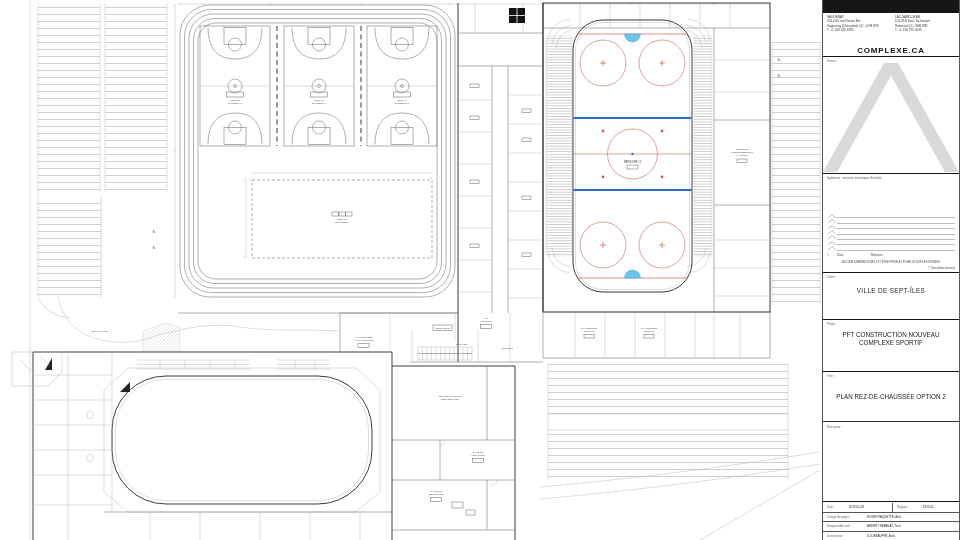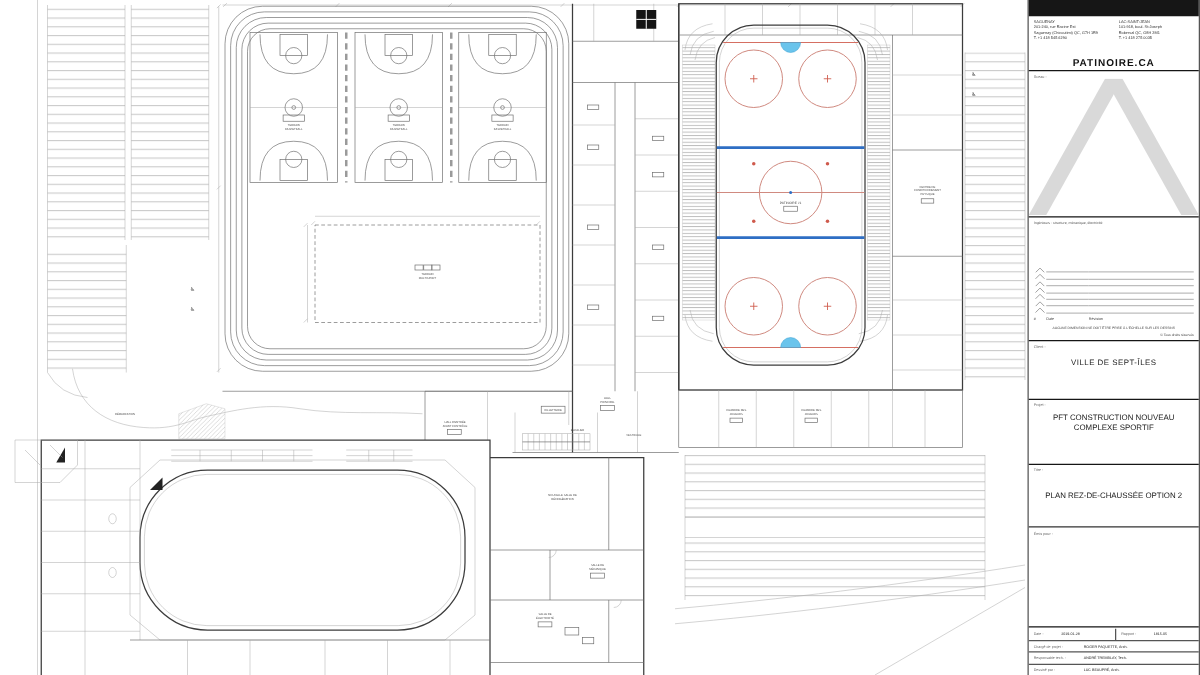--- a/index.html
+++ b/index.html
@@ -325,21 +325,21 @@
       <div>T. +1 418 545 6290</div>
     </div>
     <div>
       <div>LAC-SAINT-JEAN</div>
       <div>101-918, boul. St-Joseph</div>
       <div>Roberval QC, G8H 2M1</div>
       <div>T. +1 418 275 0035</div>
     </div>
   </div>
 
-  <div class="abs brand">PATINOIRE.CA</div>
+  <div class="abs brand">COMPLEXE.CA</div>
 
   <div class="abs seal slabel">Sceau :</div>
   <svg class="abs logo" width="136" height="109" viewBox="0 0 136 109">
     <polygon points="0,109 61,0 75,0 14,109" fill="#d9d9d9"></polygon>
     <polygon points="61,0 75,0 136,109 122,109" fill="#d9d9d9"></polygon>
   </svg>
   <div class="abs rule r1"></div>
   <div class="abs consult">Ingénieurs : structure, mécanique, électricité</div>
 
   <div class="rev">

